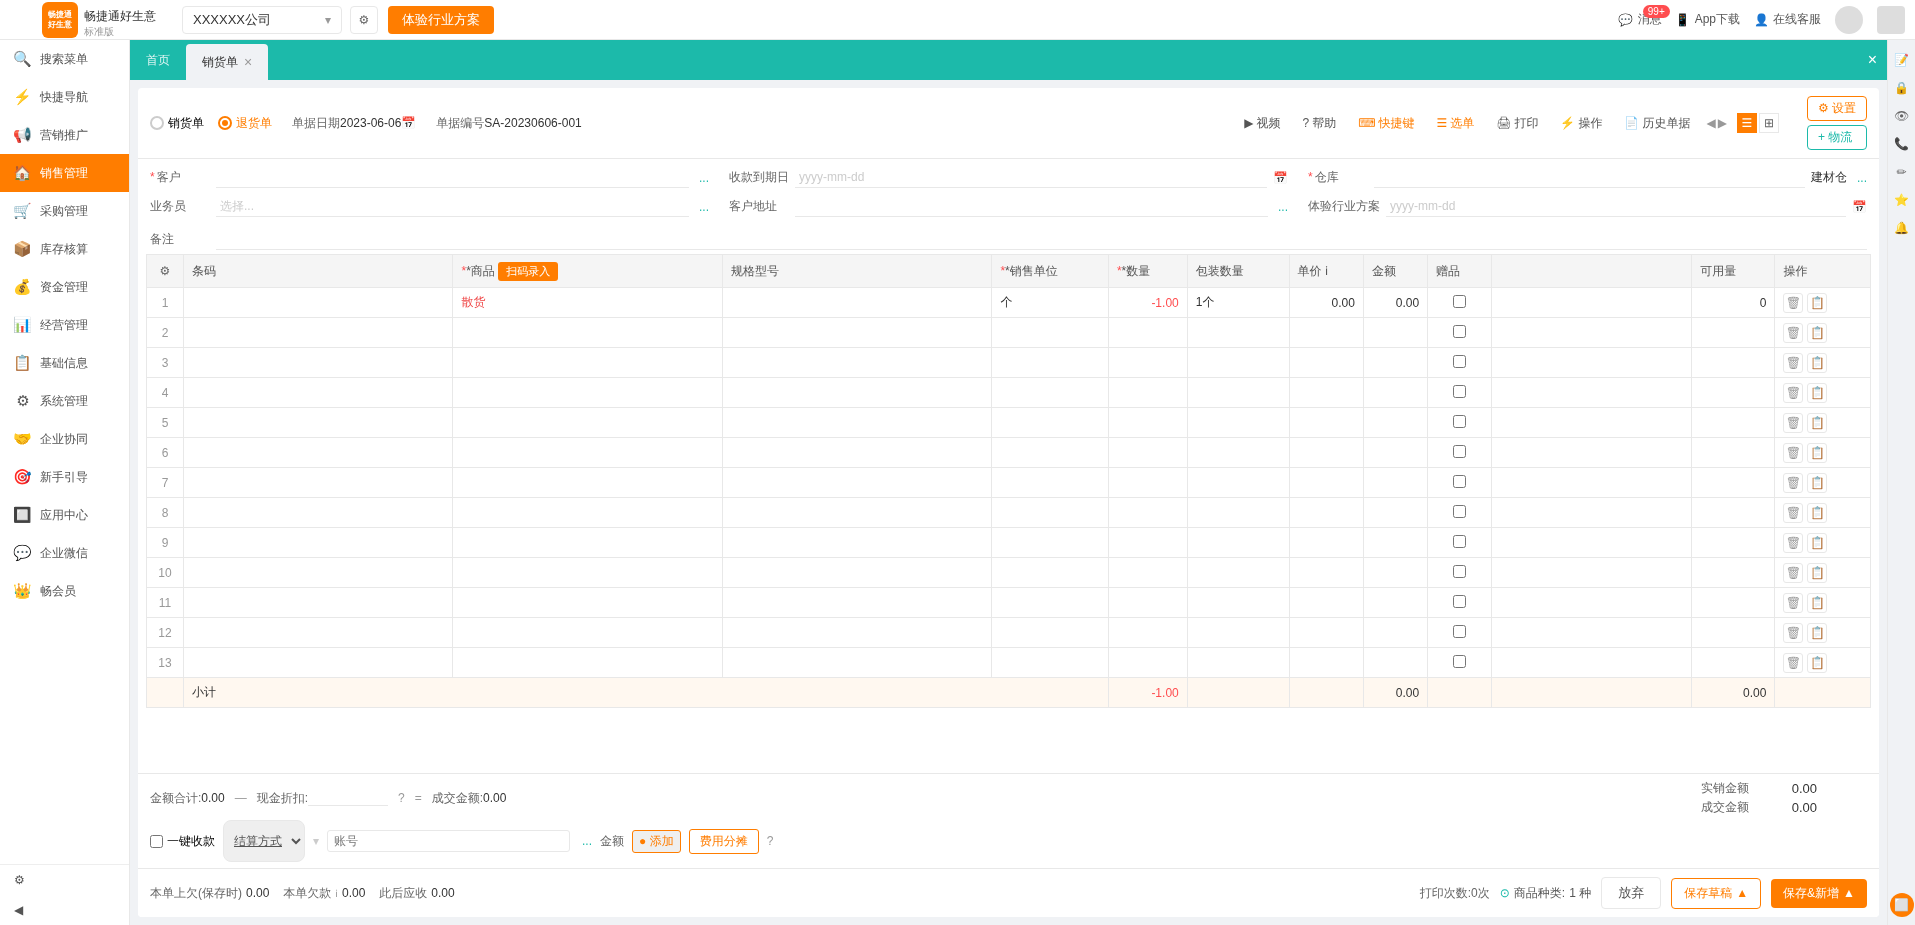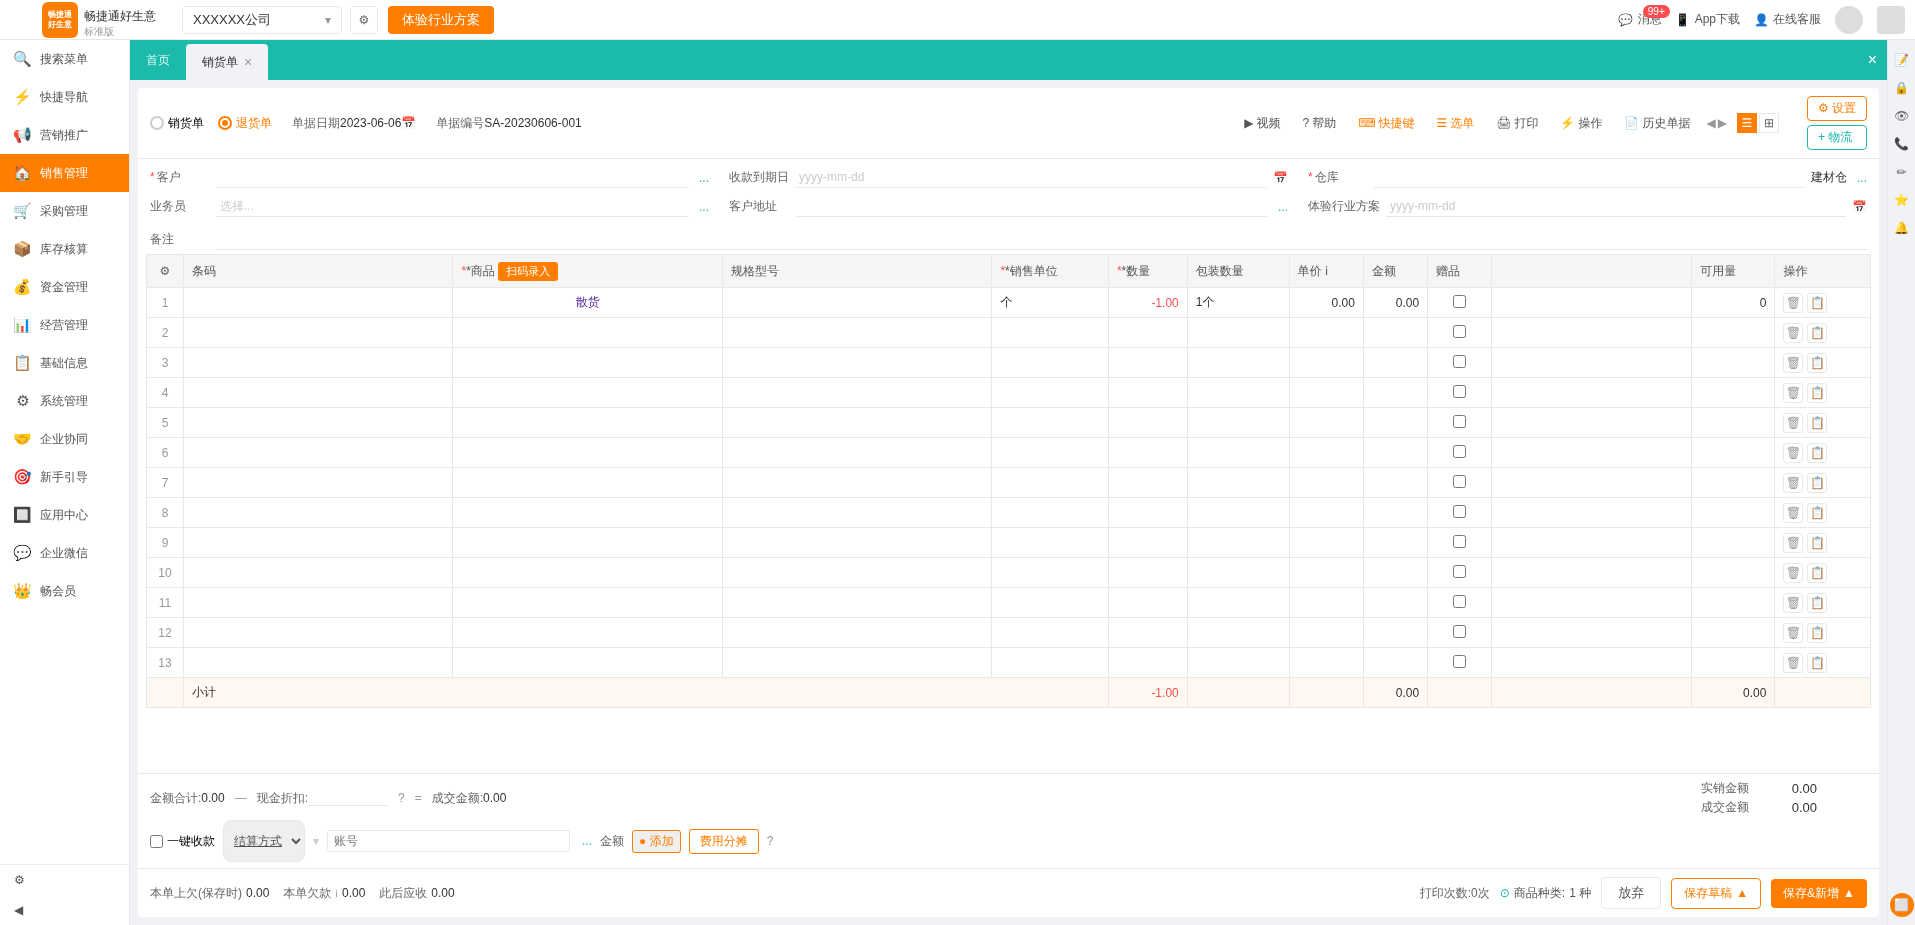--- a/index.html
+++ b/index.html
@@ -390,21 +390,21 @@
                 <th>赠品</th>
                 <th style="width:200px;"></th>
                 <th>可用量</th>
                 <th>操作</th>
               </tr>
             </thead>
             <tbody id="table-body">
             <tr>
         <td style="text-align:center; color:#999;">1</td>
         <td><input style="border: none; width: 100%; outline: none;"></td>
-        <td style="color:#4c1d95;text-align:center;">散货</td>
+        <td style="color:#ef4444;">散货</td>
         <td><input style="border: none; width: 100%; outline: none;"></td>
         <td>个</td>
         <td class="td-red td-num">-1.00</td>
         <td>1个</td>
         <td class="td-num">0.00</td>
         <td class="td-num">0.00</td>
         <td style="text-align:center;"><input type="checkbox" style=""></td>
         <td></td>
         <td class="td-num">0</td>
         <td>

